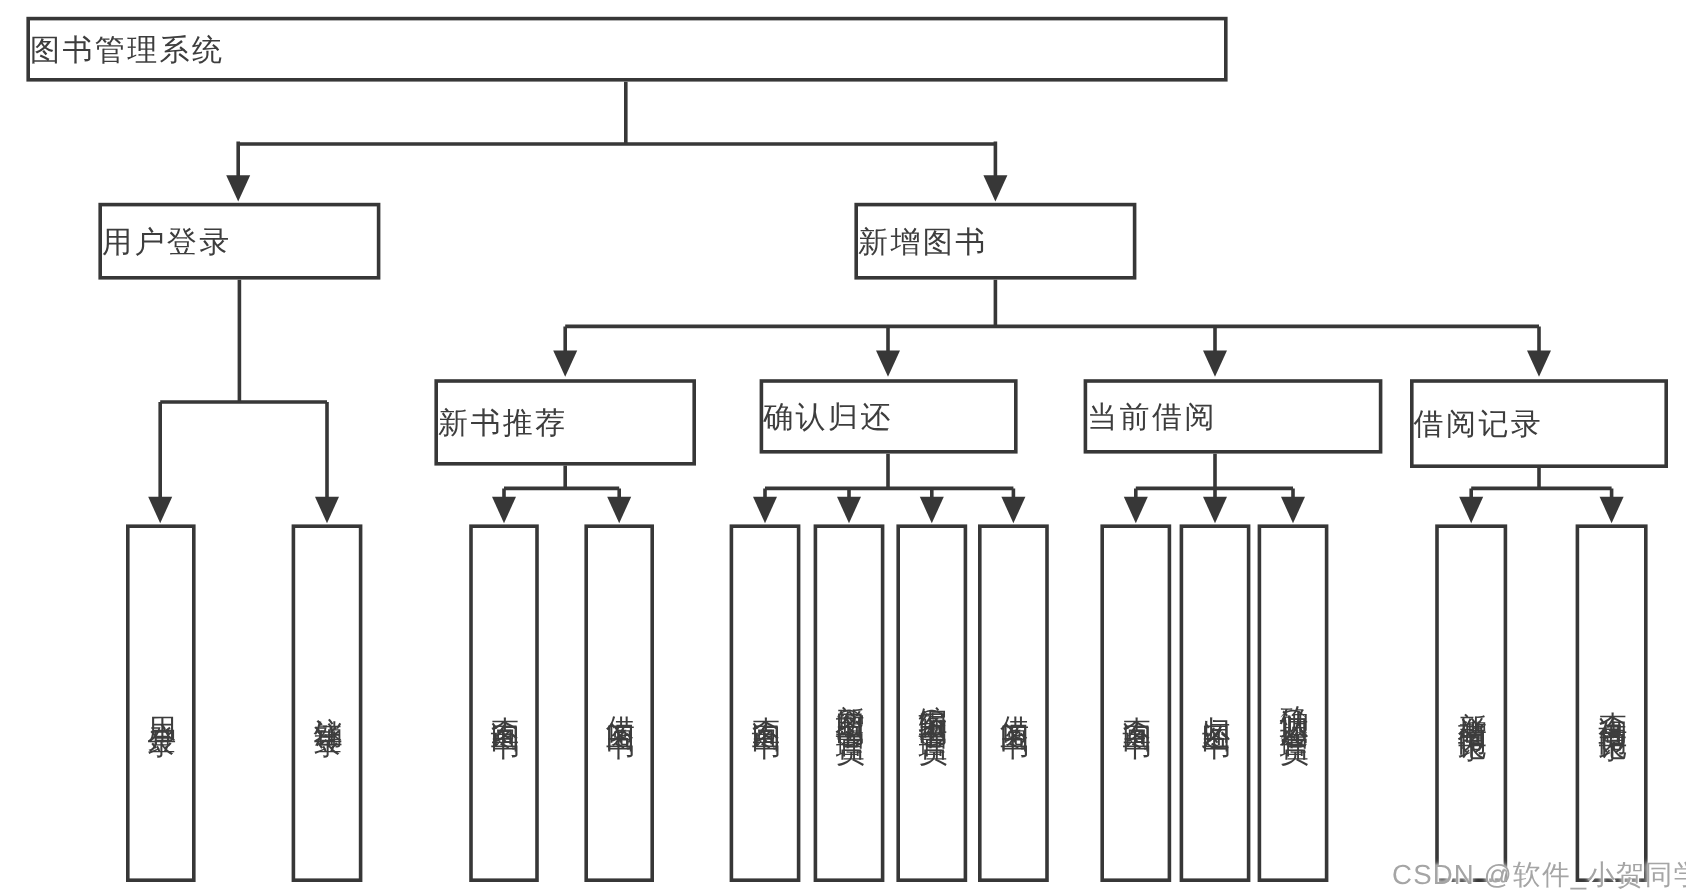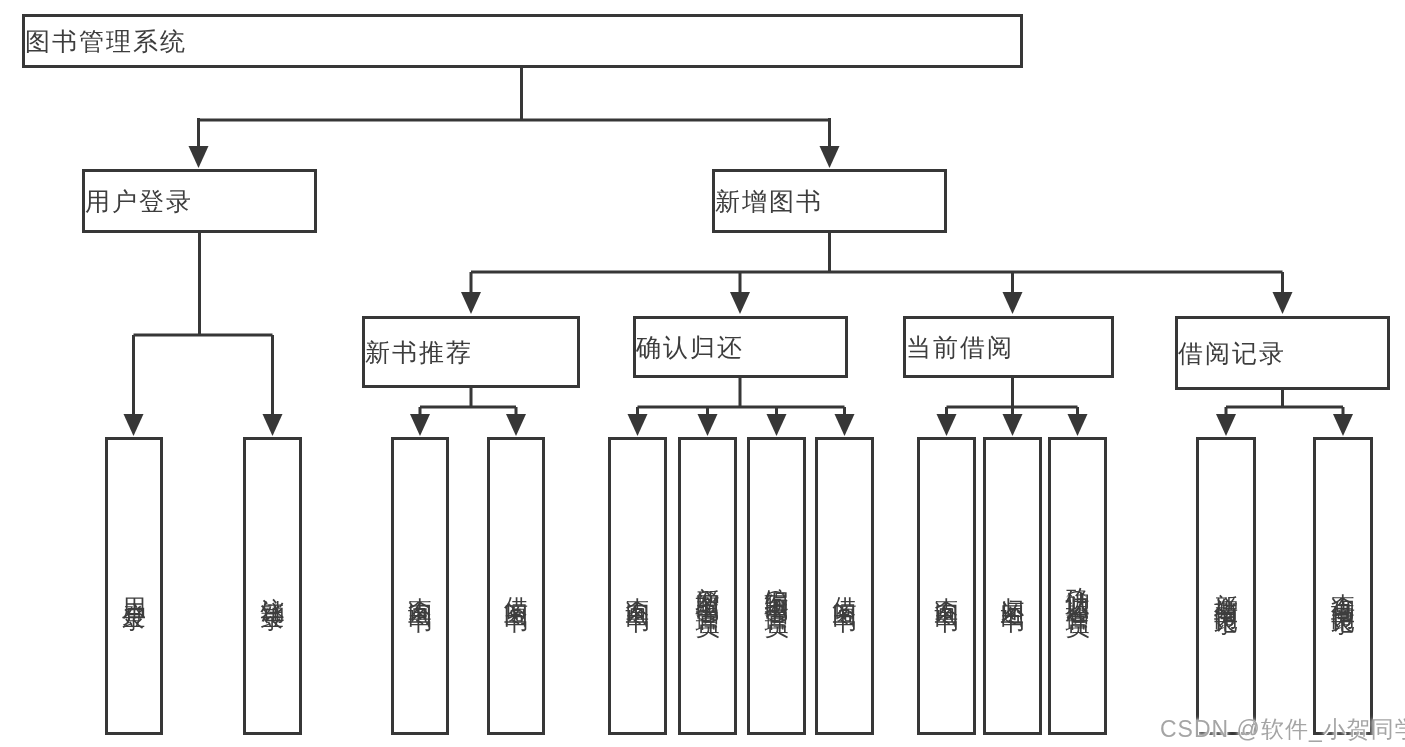--- a/index.html
+++ b/index.html
@@ -136,21 +136,21 @@
   <div class="hnode" style="left:712px; top:169px; width:235px; height:64px;">
     <span>新增图书</span>
   </div>
 
   <div class="hnode" style="left:362px; top:316px; width:218px; height:72px;">
     <span>新书推荐</span>
   </div>
   <div class="hnode" style="left:633px; top:316px; width:215px; height:62px;">
     <span>确认归还</span>
   </div>
-  <div class="hnode" style="left:903px; top:316px; width:211px; height:62px;">
+  <div class="hnode" style="left:903px; top:316px; width:249px; height:62px;">
     <span>当前借阅</span>
   </div>
   <div class="hnode" style="left:1175px; top:316px; width:215px; height:74px;">
     <span>借阅记录</span>
   </div>
 
   <div class="vnode" style="left:105px; width:58px;">
     <span class="vtext">用户登录</span>
   </div>
   <div class="vnode" style="left:243px; width:59px;">

